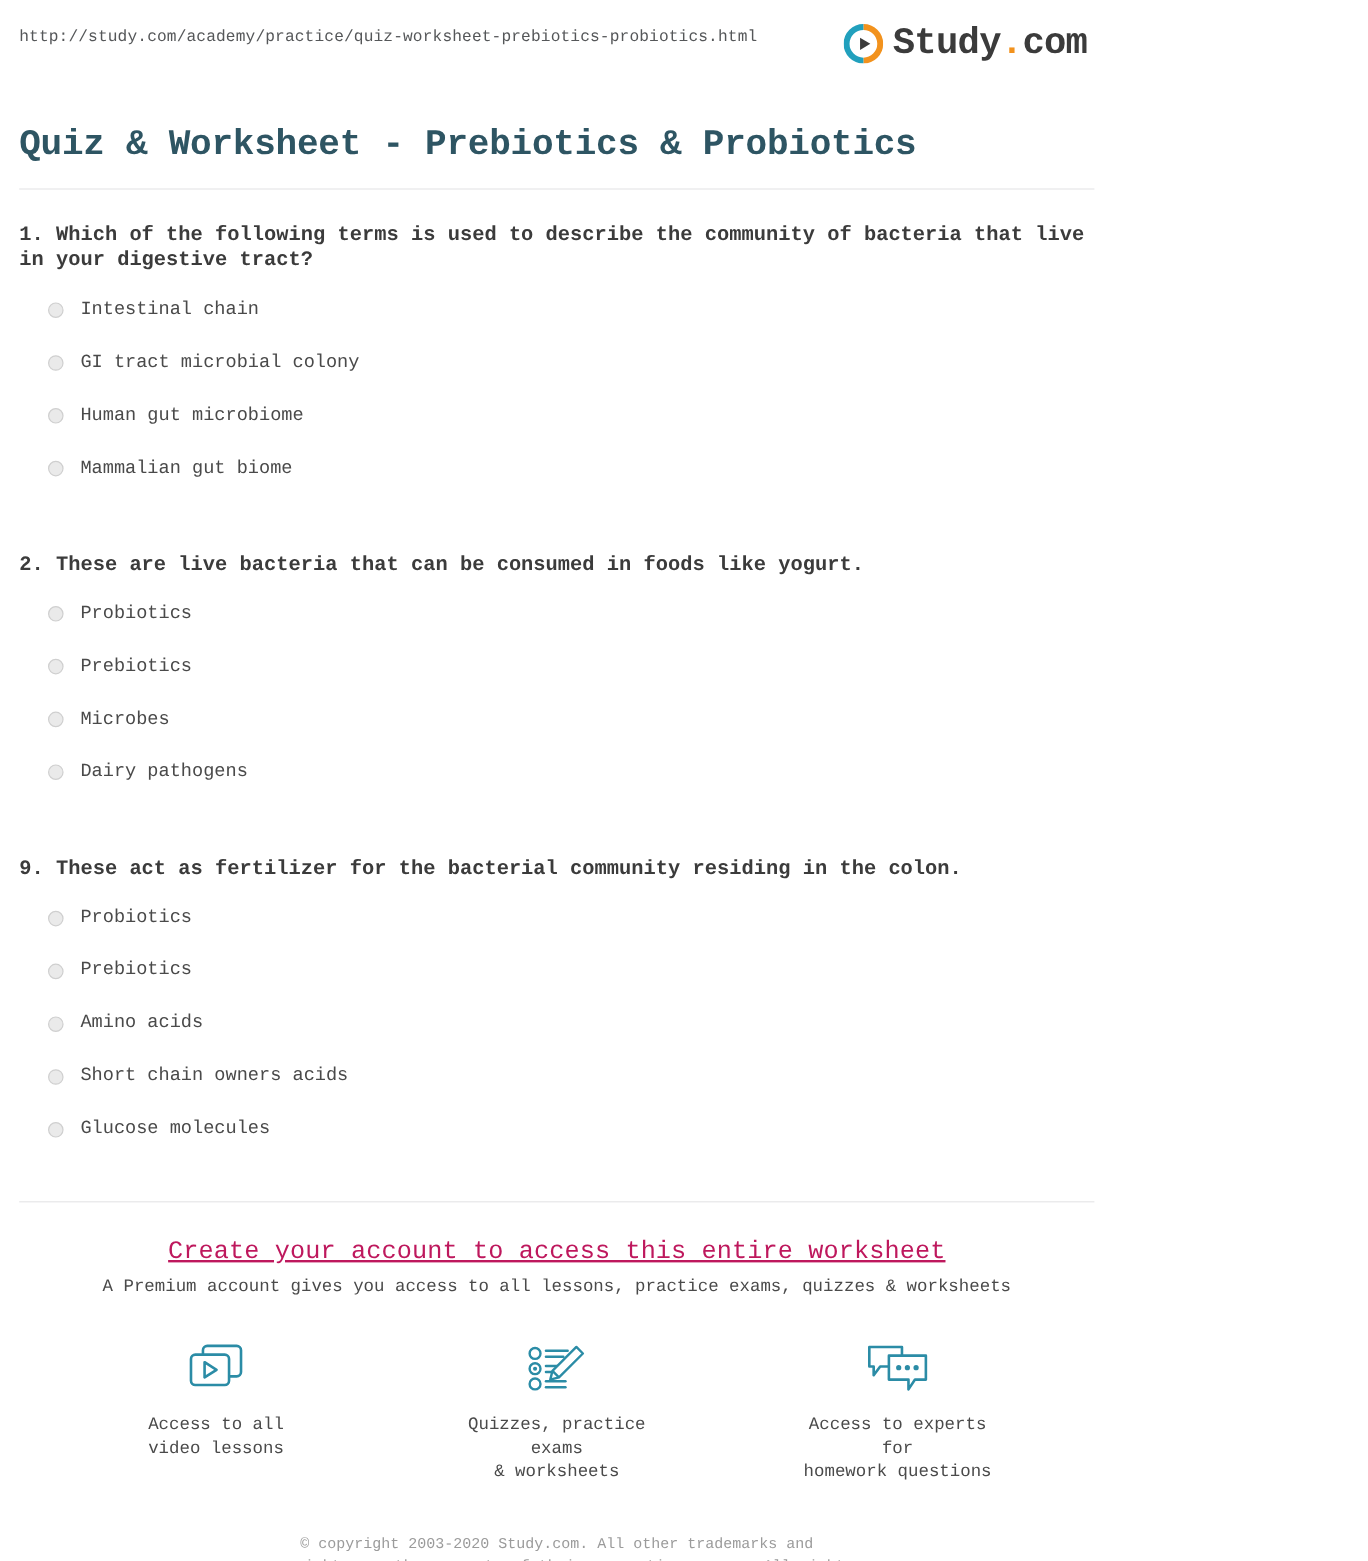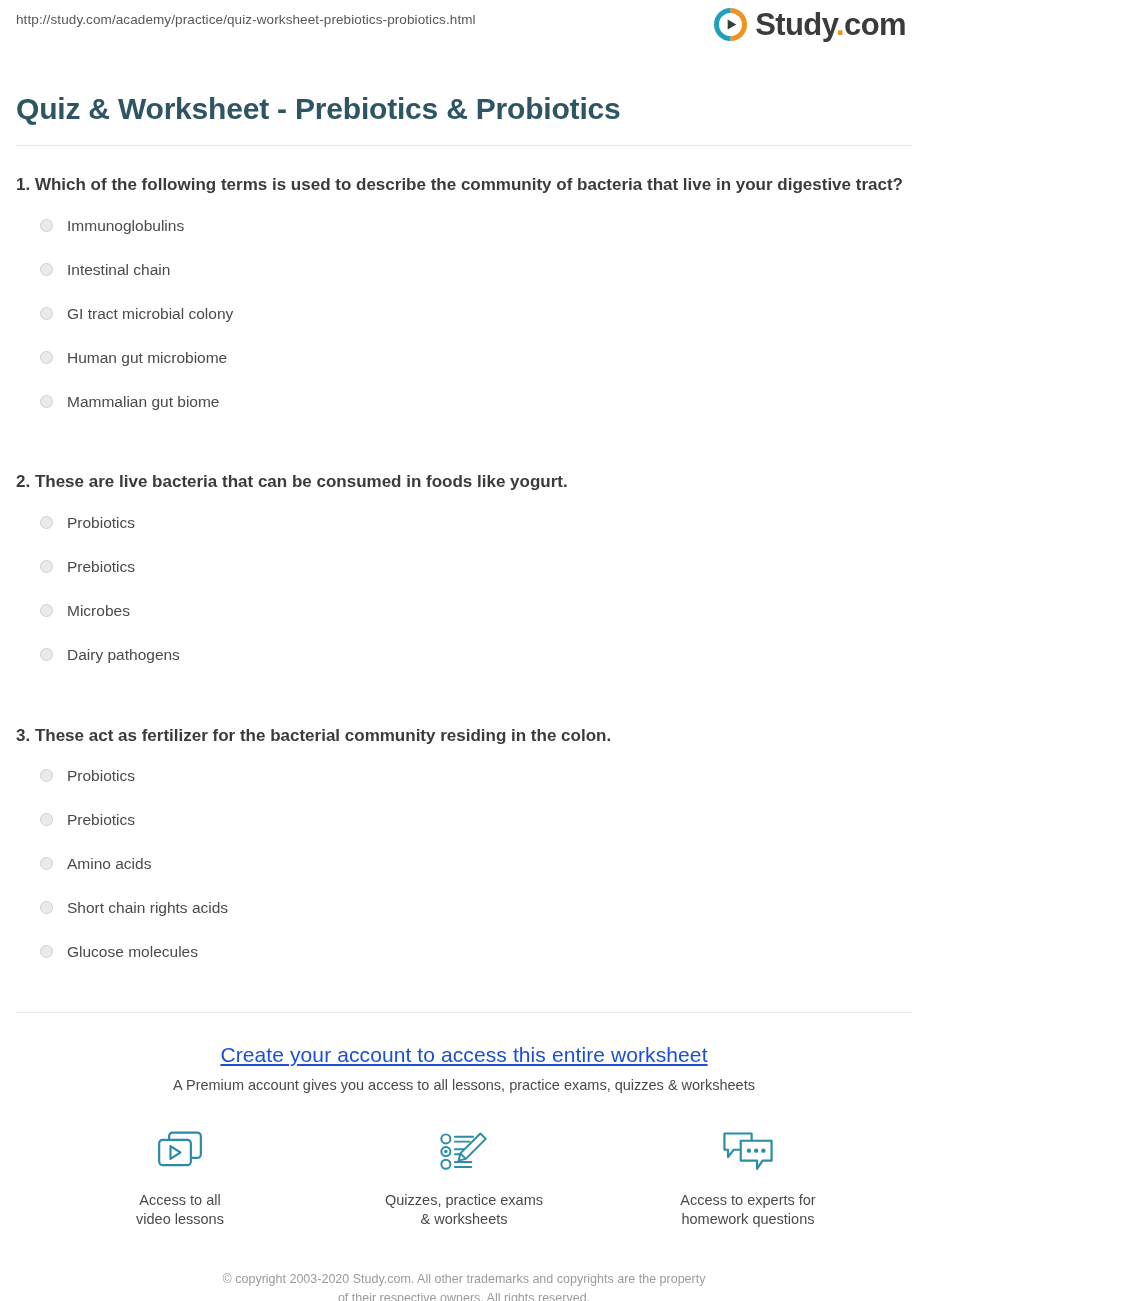--- a/index.html
+++ b/index.html
@@ -13,21 +13,22 @@
     font-family: "Liberation Sans", sans-serif;
     color: #3c3c3c;
     -webkit-font-smoothing: antialiased;
     overflow: hidden;
   }
   .page {
     position: relative;
     width: 928px;
     height: 1301px;
     box-sizing: border-box;
-    padding: 4px 16px;
+    padding: 16px 16px;
+    font-family: Liberation Mono, monospace;
   }
 
   
   .topbar {
     position: relative;
     height: 56px;
   }
   .url {
     position: absolute;
     left: 0;
@@ -115,21 +116,21 @@
     height: 1px;
     background: #e6e7e8;
     margin-top: 38px;
   }
   .cta {
     text-align: center;
     padding-top: 30px;
   }
   .cta-head {
     font-size: 21px;
-    color: #1d4ed8;
+    color: #be185d;
     font-weight: 400;
     margin: 0;
     letter-spacing: 0.1px;
   }
   .cta-sub {
     font-size: 14.5px;
     color: #4a4a4a;
     margin: 10px 0 0 0;
   }
   .features {
@@ -191,24 +192,20 @@
   <h1 class="title">Quiz &amp; Worksheet - Prebiotics &amp; Probiotics</h1>
   <div class="rule"></div>
 
   <div class="questions">
 
     <div class="question-block">
       <p class="question-text">1. Which of the following terms is used to describe the community of bacteria that live in your digestive tract?</p>
       <ul class="options">
         <li class="option">
           <span class="radio"></span>
-          <span class="option-label">Immunoglobulins</span>
-        </li>
-        <li class="option">
-          <span class="radio"></span>
           <span class="option-label">Intestinal chain</span>
         </li>
         <li class="option">
           <span class="radio"></span>
           <span class="option-label">GI tract microbial colony</span>
         </li>
         <li class="option">
           <span class="radio"></span>
           <span class="option-label">Human gut microbiome</span>
         </li>
@@ -239,37 +236,37 @@
         <li class="option">
           <span class="radio"></span>
           <span class="option-label">Dairy pathogens</span>
         </li>
       </ul>
     </div>
 
     <div class="q-gap"></div>
 
     <div class="question-block">
-      <p class="question-text">3. These act as fertilizer for the bacterial community residing in the colon.</p>
+      <p class="question-text">9. These act as fertilizer for the bacterial community residing in the colon.</p>
       <ul class="options">
         <li class="option">
           <span class="radio"></span>
           <span class="option-label">Probiotics</span>
         </li>
         <li class="option">
           <span class="radio"></span>
           <span class="option-label">Prebiotics</span>
         </li>
         <li class="option">
           <span class="radio"></span>
           <span class="option-label">Amino acids</span>
         </li>
         <li class="option">
           <span class="radio"></span>
-          <span class="option-label">Short chain rights acids</span>
+          <span class="option-label">Short chain owners acids</span>
         </li>
         <li class="option">
           <span class="radio"></span>
           <span class="option-label">Glucose molecules</span>
         </li>
       </ul>
     </div>
 
   </div>
 

